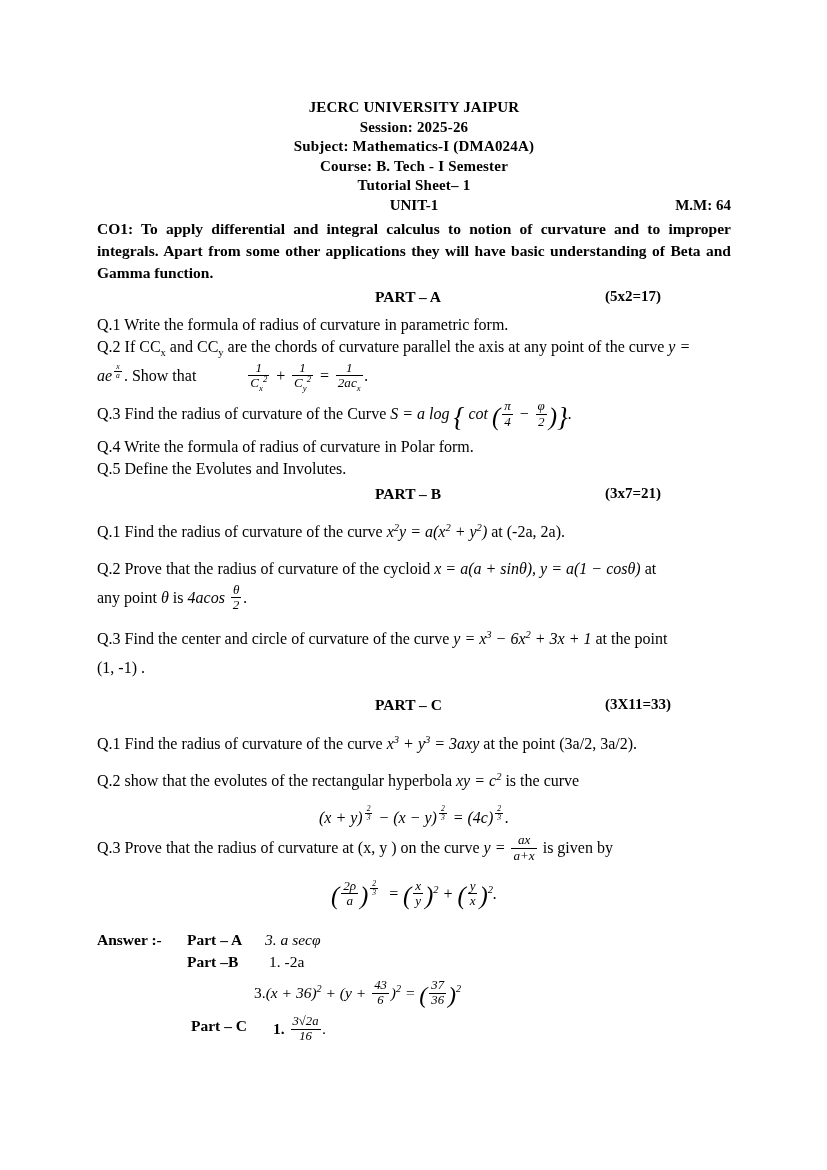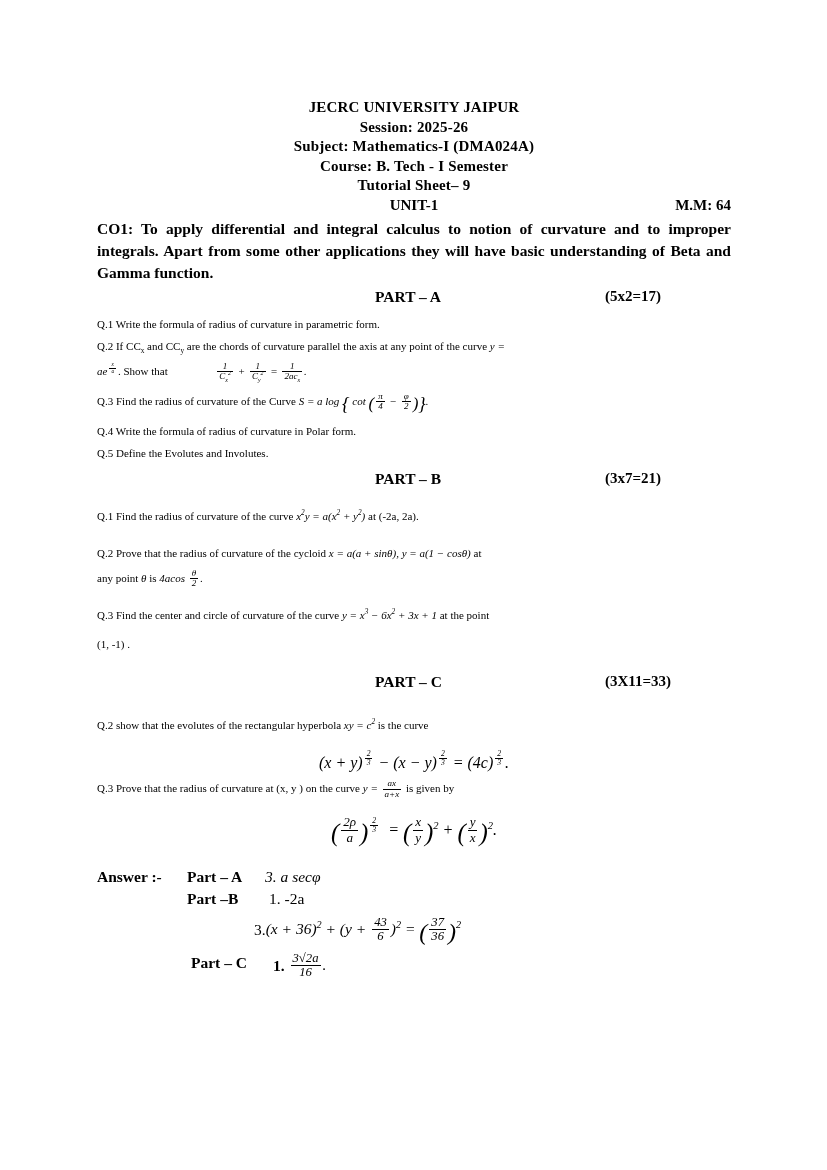--- a/index.html
+++ b/index.html
@@ -81,21 +81,21 @@
     position: absolute;
     left: 508px;
     top: 0;
     font-weight: bold;
     font-size: 15px;
     white-space: nowrap;
   }
 
   
   .q {
-    font-size: 11px;
+    font-size: 16px;
     line-height: 21px;
     margin: 0;
     padding: 0;
   }
   .q.spaced { margin-top: 16px; }
   .q.tight  { margin-top: 1px; }
 
   .mathi {
     font-style: italic;
     font-family: "Liberation Serif", "DejaVu Serif", serif;
@@ -173,21 +173,21 @@
 <body>
 
 <div class="page">
   <div class="content">
 
     <div>
       <div class="hdr-line">JECRC UNIVERSITY JAIPUR</div>
       <div class="hdr-line">Session: 2025-26</div>
       <div class="hdr-line">Subject: Mathematics-I (DMA024A)</div>
       <div class="hdr-line">Course: B. Tech - I Semester</div>
-      <div class="hdr-line">Tutorial Sheet– 9</div>
+      <div class="hdr-line">Tutorial Sheet– 1</div>
       <div class="unit-row">
         <span>UNIT-1</span>
         <span class="mm">M.M: 64</span>
       </div>
     </div>
 
     <div class="co1">CO1: To apply differential and integral calculus to notion of curvature and to improper integrals. Apart from some other applications they will have basic understanding of Beta and Gamma function.</div>
 
     <div class="part-row">
       <span class="part-title">PART – A</span>
@@ -245,20 +245,24 @@
       <span>Q.3</span>
       <span>Find the center and circle of curvature of the curve </span><span class="mathi">y = x<sup>3</sup> − 6x<sup>2</sup> + 3x + 1</span><span> at the point</span>
     </div>
     <div class="q" style="margin-top:8px;">(1, -1) .</div>
 
     <div class="part-row" style="margin-top:18px;">
       <span class="part-title">PART – C</span>
       <span class="part-marks">(3X11=33)</span>
     </div>
 
+    <div class="q" style="margin-top:11px;">
+      <span>Q.1</span>
+      <span>Find the radius of curvature of the curve </span><span class="mathi">x<sup>3</sup> + y<sup>3</sup> = 3axy</span><span> at the point  (3a/2, 3a/2).</span>
+    </div>
 
     <div class="q spaced">
       <span>Q.2</span>
       <span>show that the evolutes of the rectangular hyperbola </span><span class="mathi">xy = c<sup>2</sup></span><span> is the curve</span>
     </div>
     <div class="display-eq">
       <span class="mathi">(x + y)<sup><span class="frac small"><span class="num">2</span><span class="den">3</span></span></sup> − (x − y)<sup><span class="frac small"><span class="num">2</span><span class="den">3</span></span></sup> = (4c)<sup><span class="frac small"><span class="num">2</span><span class="den">3</span></span></sup>.</span>
     </div>
 
     <div class="q" style="margin-top:2px;">

